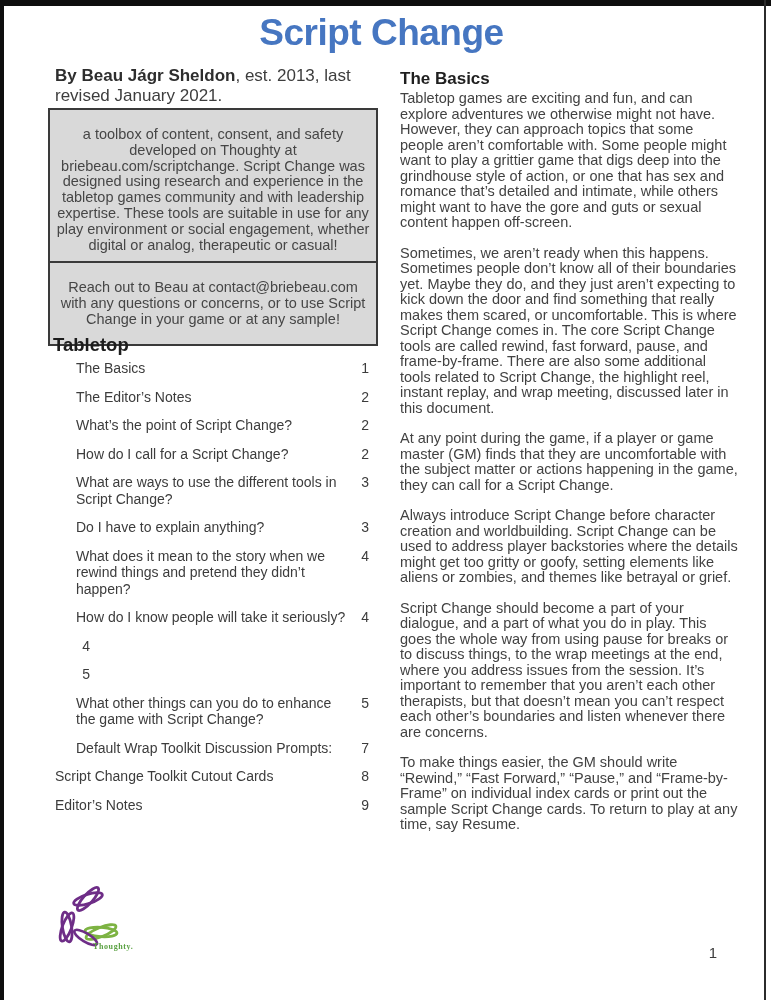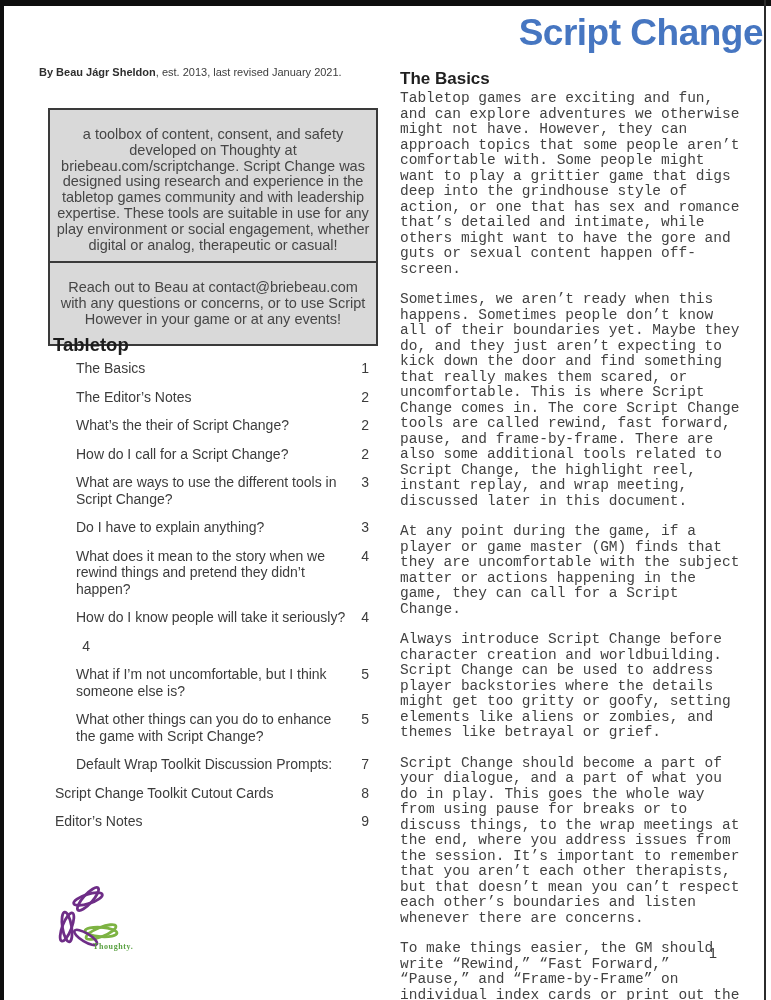--- a/index.html
+++ b/index.html
@@ -11,28 +11,28 @@
     overflow:hidden;
     font-family:"Liberation Sans","DejaVu Sans",sans-serif;
     color:#3c3c3c;
   }
   .border-top   { position:absolute; top:0; left:0; width:771px; height:6px; background:#0e0e0e; }
   .border-left  { position:absolute; top:0; left:0; width:4px; height:1000px; background:#0e0e0e; }
   .border-right { position:absolute; top:0; left:764px; width:2px; height:1000px; background:#2b2b2b; }
 
   .doc-title {
     position:absolute; top:12px; left:0; right:8px;
-    text-align:right;
+    text-align:center;
     font-size:37px; font-weight:bold; letter-spacing:-0.5px;
     color:#4676c1;
   }
 
   .byline {
-    position:absolute; top:66px; left:39px; width:324px;
-    font-size:11px; line-height:1.2; color:#3d3d3d;
+    position:absolute; top:66px; left:55px; width:324px;
+    font-size:17px; line-height:1.2; color:#3d3d3d;
   }
   .byline b { color:#2e2e2e; }
 
   .info-box {
     position:absolute; left:48px; width:330px;
     background:#d9d9d9;
     border:2px solid #3a3a3a;
     padding:17px 4px;
     text-align:center;
     font-size:14.5px; line-height:1.09; color:#464646;
@@ -56,21 +56,21 @@
   .toc-page  { flex:0 0 14px; text-align:right; }
 
   .main-col {
     position:absolute; top:70px; left:400px; width:340px;
     font-size:14.5px; line-height:1.07; color:#424242;
   }
   .main-heading {
     font-size:17px; font-weight:bold; color:#1f1f1f;
     margin-bottom:3px;
   }
-  .main-col p { margin-bottom:15px;font-family:Liberation Mono, monospace; }
+  .main-col p { margin-bottom:15px; }
 
   .logo {
     position:absolute; top:879px; left:49px;
     width:112px; height:86px;
   }
   .page-number {
     position:absolute; top:944px; left:702px; width:22px;
     font-size:15px; color:#3c3c3c; text-align:center;
   }
 </style>
@@ -87,36 +87,36 @@
 
   <div class="byline">
     <b>By Beau Jágr Sheldon</b><span>, est. 2013, last revised January 2021.</span>
   </div>
 
   <div class="info-box first">
     <div class="box-text">a toolbox of content, consent, and safety developed on Thoughty at briebeau.com/scriptchange. Script Change was designed using research and experience in the tabletop games community and with leadership expertise. These tools are suitable in use for any play environment or social engagement, whether digital or analog, therapeutic or casual!</div>
   </div>
 
   <div class="info-box second">
-    <div class="box-text">Reach out to Beau at contact@briebeau.com with any questions or concerns, or to use Script However in your game or at any events!</div>
+    <div class="box-text">Reach out to Beau at contact@briebeau.com with any questions or concerns, or to use Script Change in your game or at any sample!</div>
   </div>
 
   <div class="contents-heading">Tabletop</div>
 
   <div class="toc" id="toc-list">
       <div class="toc-row indent">
         <span class="toc-label">The Basics</span>
         <span class="toc-page">1</span>
       </div>
       <div class="toc-row indent">
         <span class="toc-label">The Editor’s Notes</span>
         <span class="toc-page">2</span>
       </div>
       <div class="toc-row indent">
-        <span class="toc-label">What’s the their of Script Change?</span>
+        <span class="toc-label">What’s the point of Script Change?</span>
         <span class="toc-page">2</span>
       </div>
       <div class="toc-row indent">
         <span class="toc-label">How do I call for a Script Change?</span>
         <span class="toc-page">2</span>
       </div>
       <div class="toc-row indent">
         <span class="toc-label">What are ways to use the different tools in Script Change?</span>
         <span class="toc-page">3</span>
       </div>
@@ -129,21 +129,20 @@
         <span class="toc-page">4</span>
       </div>
       <div class="toc-row indent">
         <span class="toc-label">How do I know people will take it seriously?</span>
         <span class="toc-page">4</span>
       </div>
       <div class="toc-row indent">
         <span class="toc-page">4</span>
       </div>
       <div class="toc-row indent">
-        <span class="toc-label">What if I’m not uncomfortable, but I think someone else is?</span>
         <span class="toc-page">5</span>
       </div>
       <div class="toc-row indent">
         <span class="toc-label">What other things can you do to enhance the game with Script Change?</span>
         <span class="toc-page">5</span>
       </div>
       <div class="toc-row indent">
         <span class="toc-label">Default Wrap Toolkit Discussion Prompts:</span>
         <span class="toc-page">7</span>
       </div>

